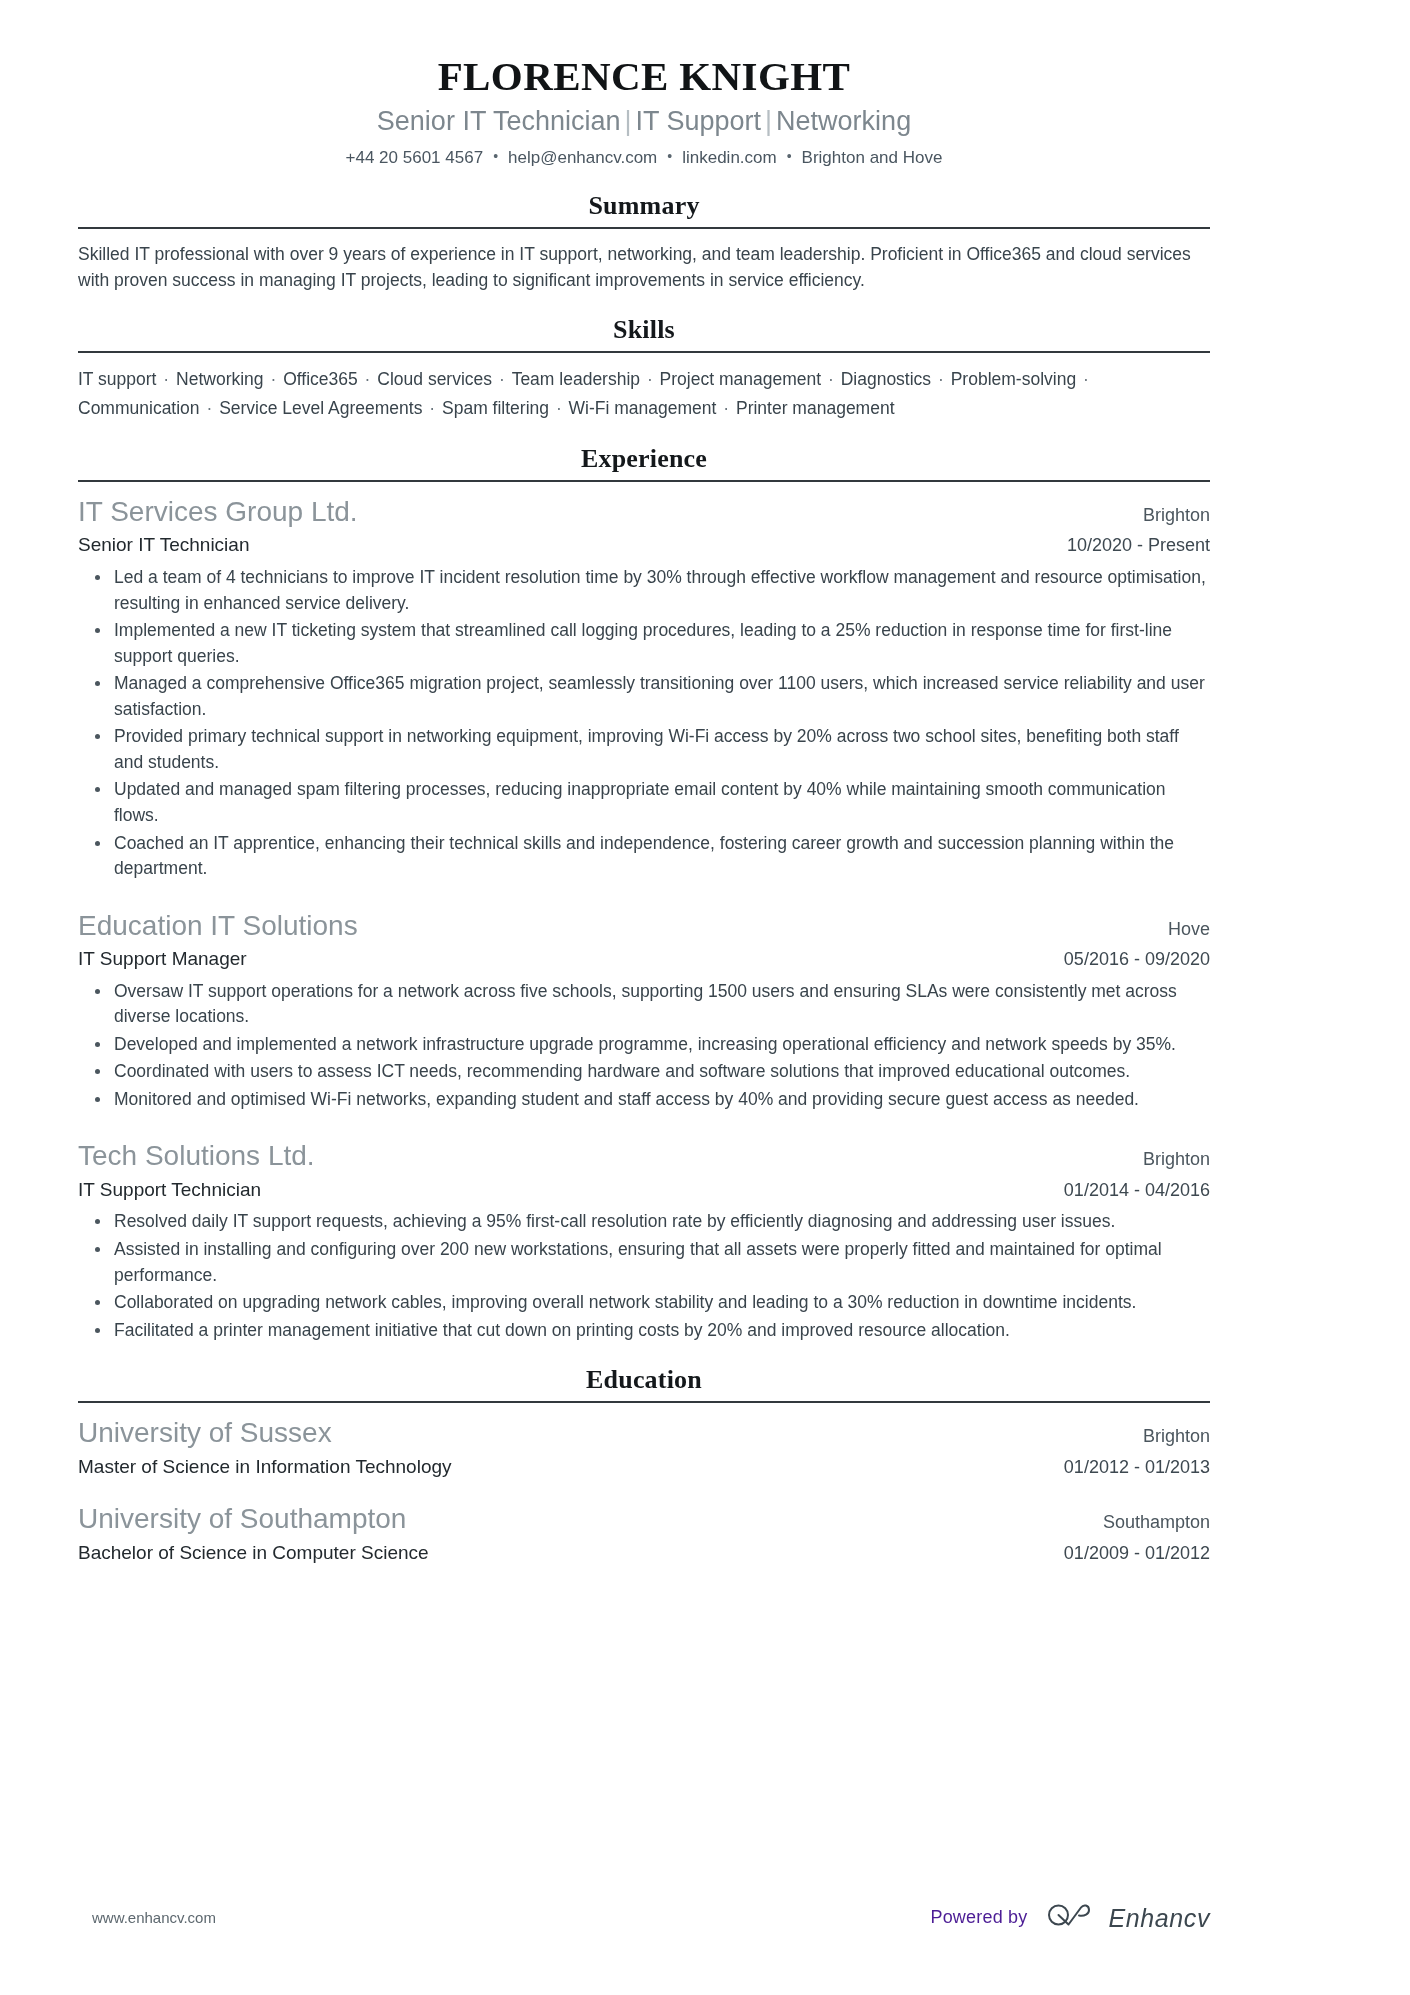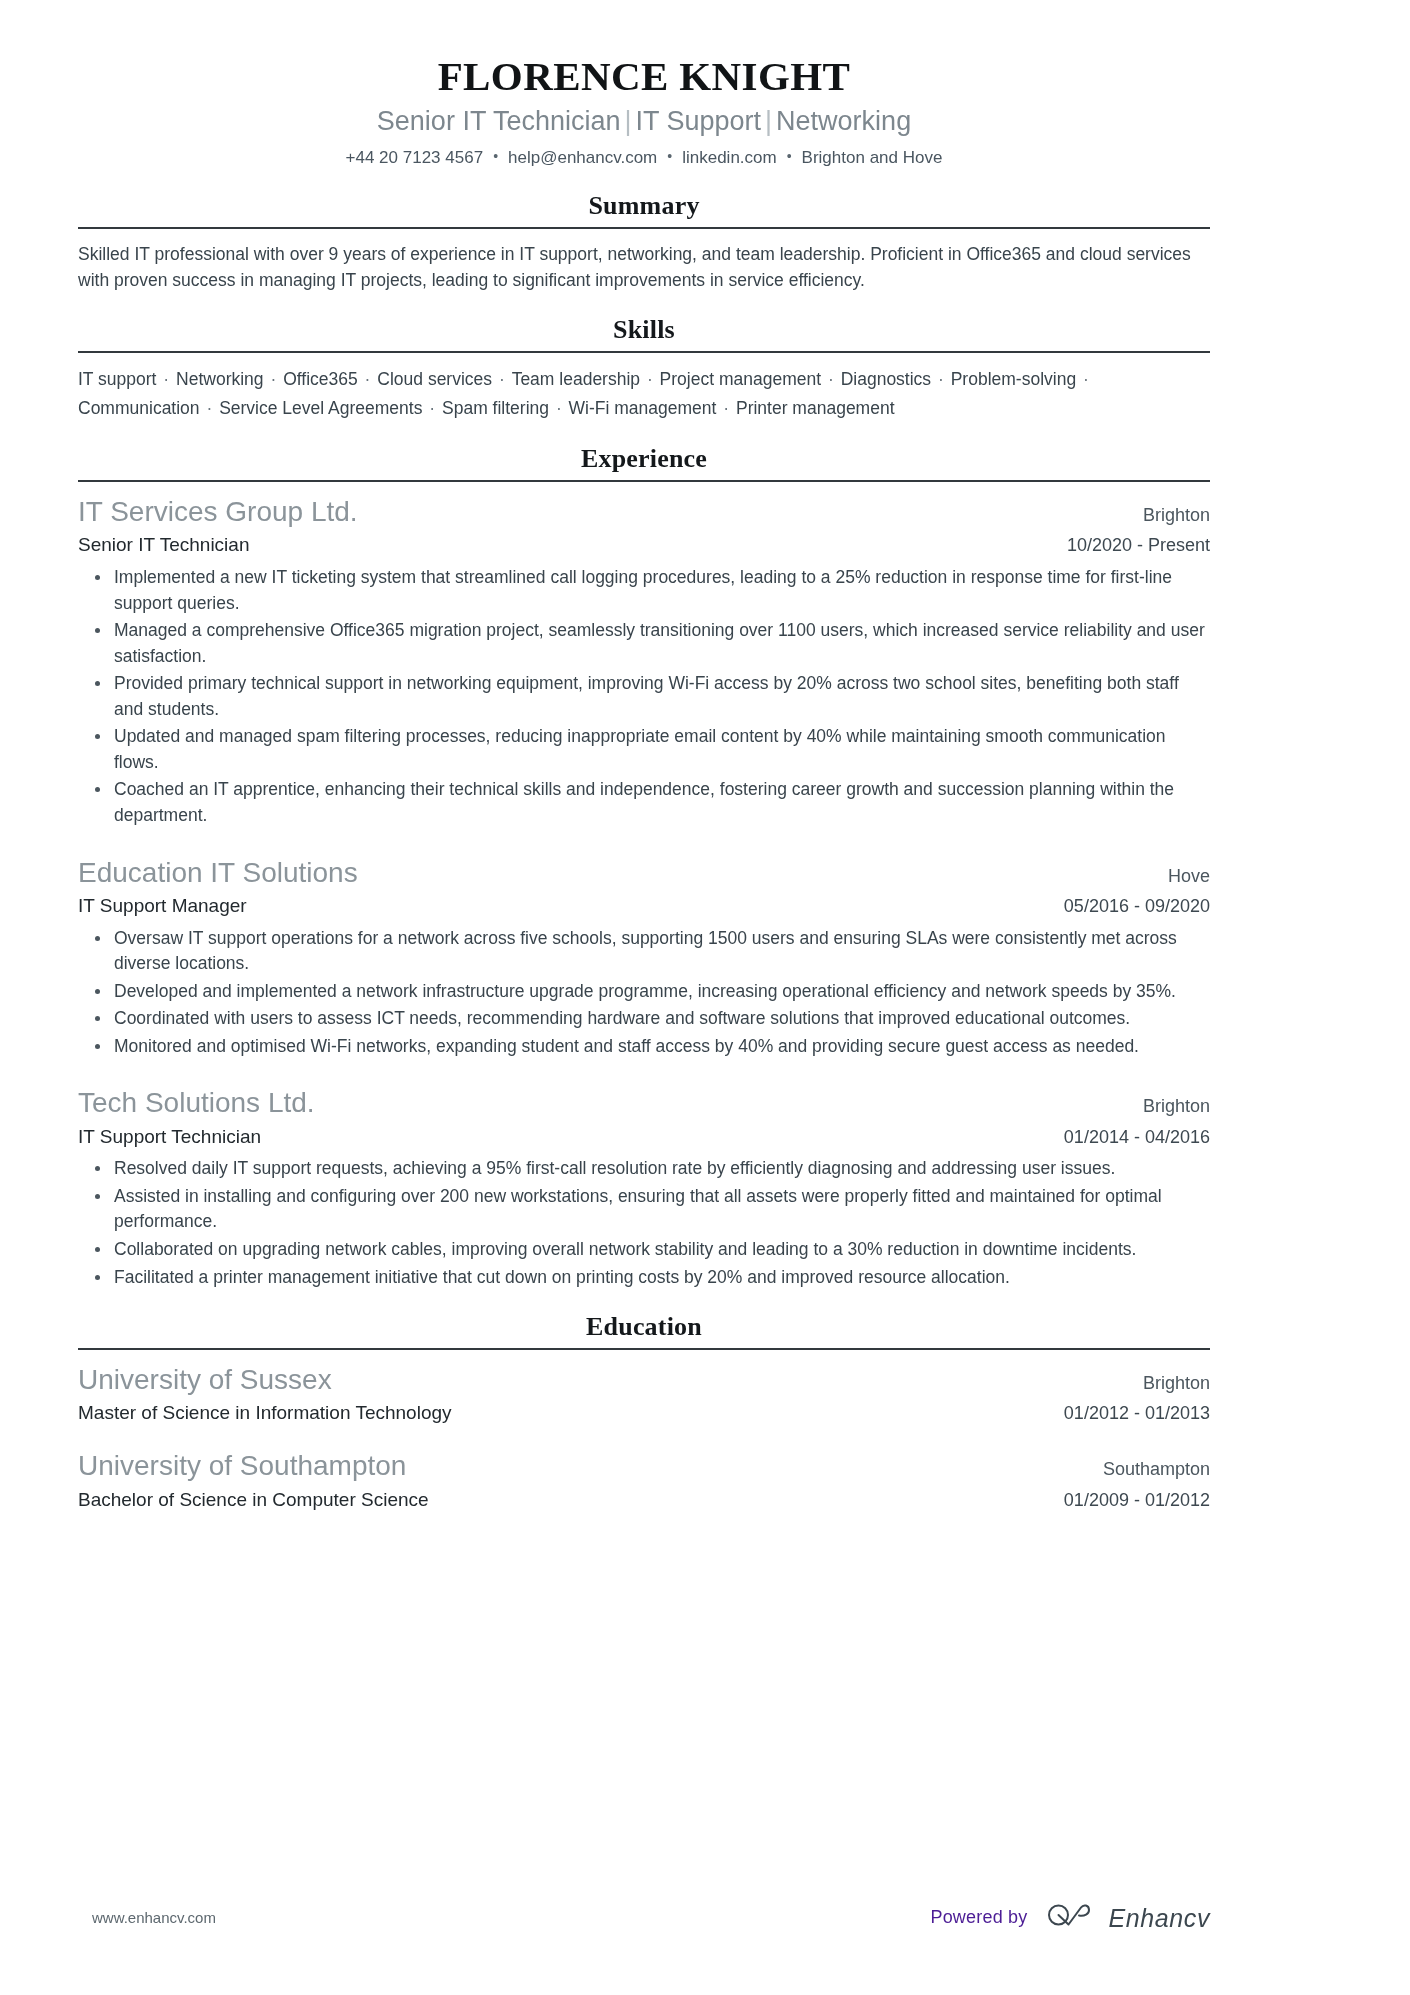--- a/index.html
+++ b/index.html
@@ -182,21 +182,21 @@
   }
 </style>
 </head>
 <body>
 
 <div class="page">
 
   <div class="hdr">
     <div class="hdr-name">FLORENCE KNIGHT</div>
     <div class="hdr-title"><span>Senior IT Technician</span><span class="bar">|</span><span>IT Support</span><span class="bar">|</span><span>Networking</span></div>
-    <div class="hdr-contact"><span>+44 20 7123 4567</span><span class="dot">•</span><span>help@enhancv.com</span><span class="dot">•</span><span>linkedin.com</span><span class="dot">•</span><span>Brighton and Hove</span></div>
+    <div class="hdr-contact"><span>+44 20 5601 4567</span><span class="dot">•</span><span>help@enhancv.com</span><span class="dot">•</span><span>linkedin.com</span><span class="dot">•</span><span>Brighton and Hove</span></div>
   </div>
 
   <div class="section">
     <div class="section-title">Summary</div>
     <div class="rule"></div>
     <div class="body-text">Skilled IT professional with over 9 years of experience in IT support, networking, and team leadership. Proficient in Office365 and cloud services with proven success in managing IT projects, leading to significant improvements in service efficiency.</div>
   </div>
 
   <div class="section">
     <div class="section-title">Skills</div>
@@ -211,20 +211,21 @@
         <div class="entry">
           <div class="entry-row">
             <div class="entry-org">IT Services Group Ltd.</div>
             <div class="entry-loc">Brighton</div>
           </div>
           <div class="entry-row">
             <div class="entry-role">Senior IT Technician</div>
             <div class="entry-date">10/2020 - Present</div>
           </div>
           <ul class="bullets">
+            <li>Led a team of 4 technicians to improve IT incident resolution time by 30% through effective workflow management and resource optimisation, resulting in enhanced service delivery.</li>
             <li>Implemented a new IT ticketing system that streamlined call logging procedures, leading to a 25% reduction in response time for first-line support queries.</li>
             <li>Managed a comprehensive Office365 migration project, seamlessly transitioning over 1100 users, which increased service reliability and user satisfaction.</li>
             <li>Provided primary technical support in networking equipment, improving Wi-Fi access by 20% across two school sites, benefiting both staff and students.</li>
             <li>Updated and managed spam filtering processes, reducing inappropriate email content by 40% while maintaining smooth communication flows.</li>
             <li>Coached an IT apprentice, enhancing their technical skills and independence, fostering career growth and succession planning within the department.</li>
           </ul>
         </div>
         <div class="entry">
           <div class="entry-row">
             <div class="entry-org">Education IT Solutions</div>

